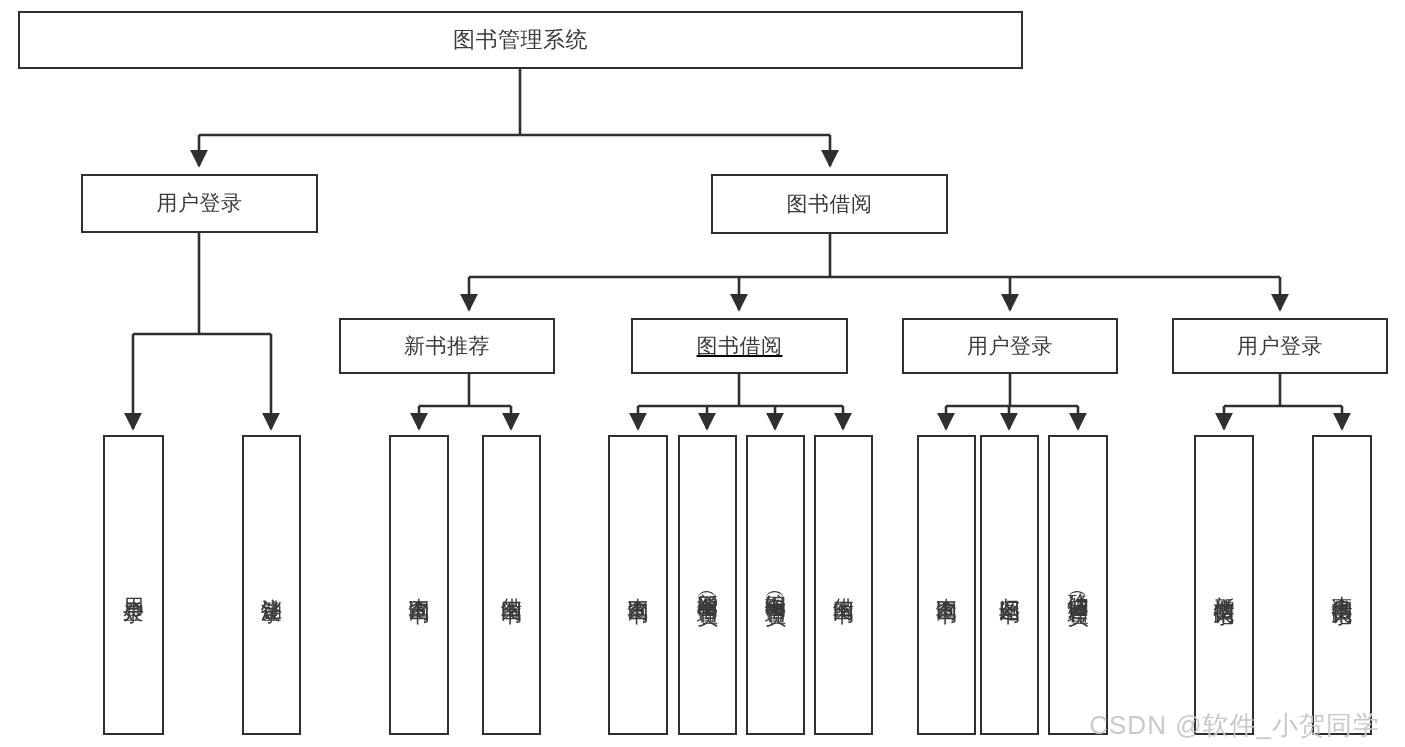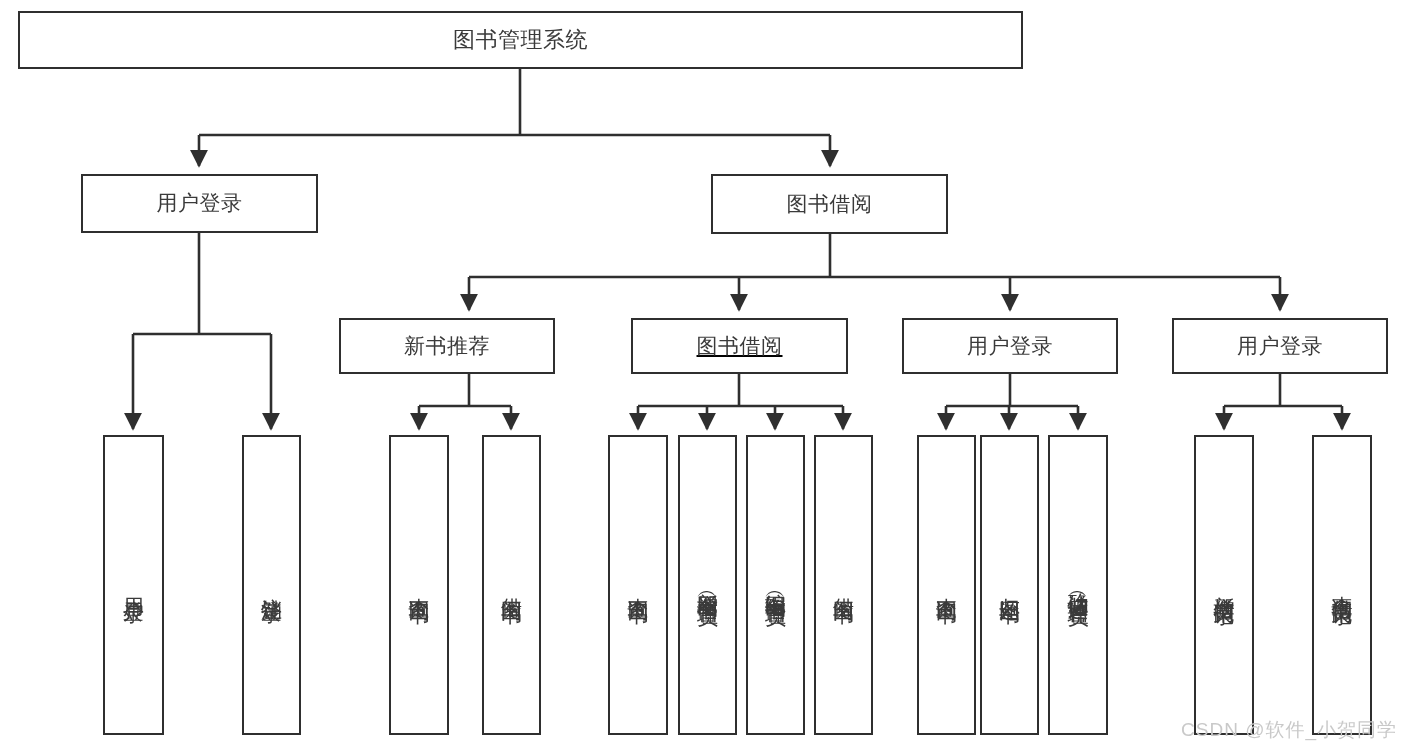--- a/index.html
+++ b/index.html
@@ -46,24 +46,24 @@
     writing-mode: vertical-rl;
     text-orientation: upright;
     font-size: 21px;
     letter-spacing: 2px;
     line-height: 1.05;
   }
   .node.root .label { font-size: 22px; }
   .node.level2 .label { font-size: 21px; }
   .watermark {
     position: absolute;
-    right: 8px;
+    right: 25px;
     bottom: 4px;
     color: #c9c9c9;
-    font-size: 19px;
+    font-size: 26px;
     letter-spacing: 1px;
     white-space: nowrap;
     user-select: none;
   }
 </style>
 </head>
 <body>
 
 <div id="diagram-root">
 

